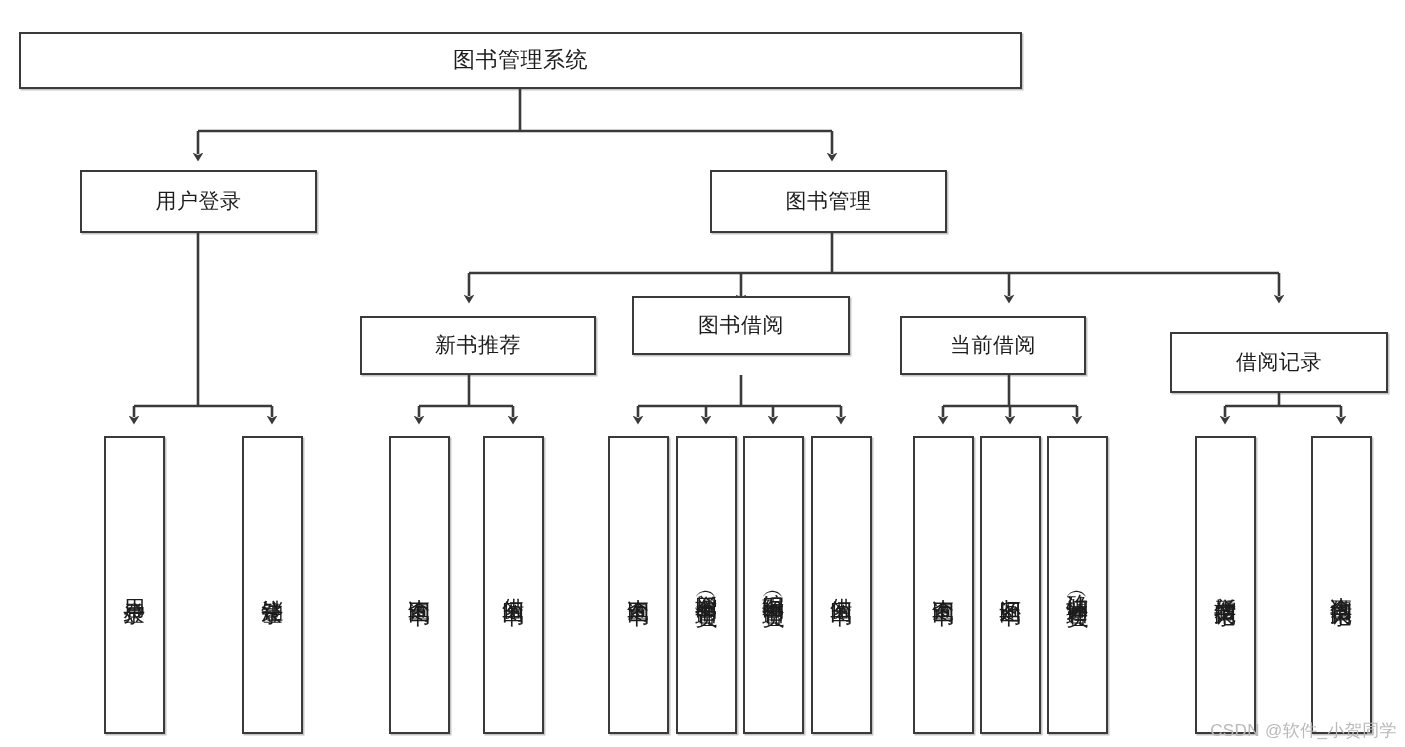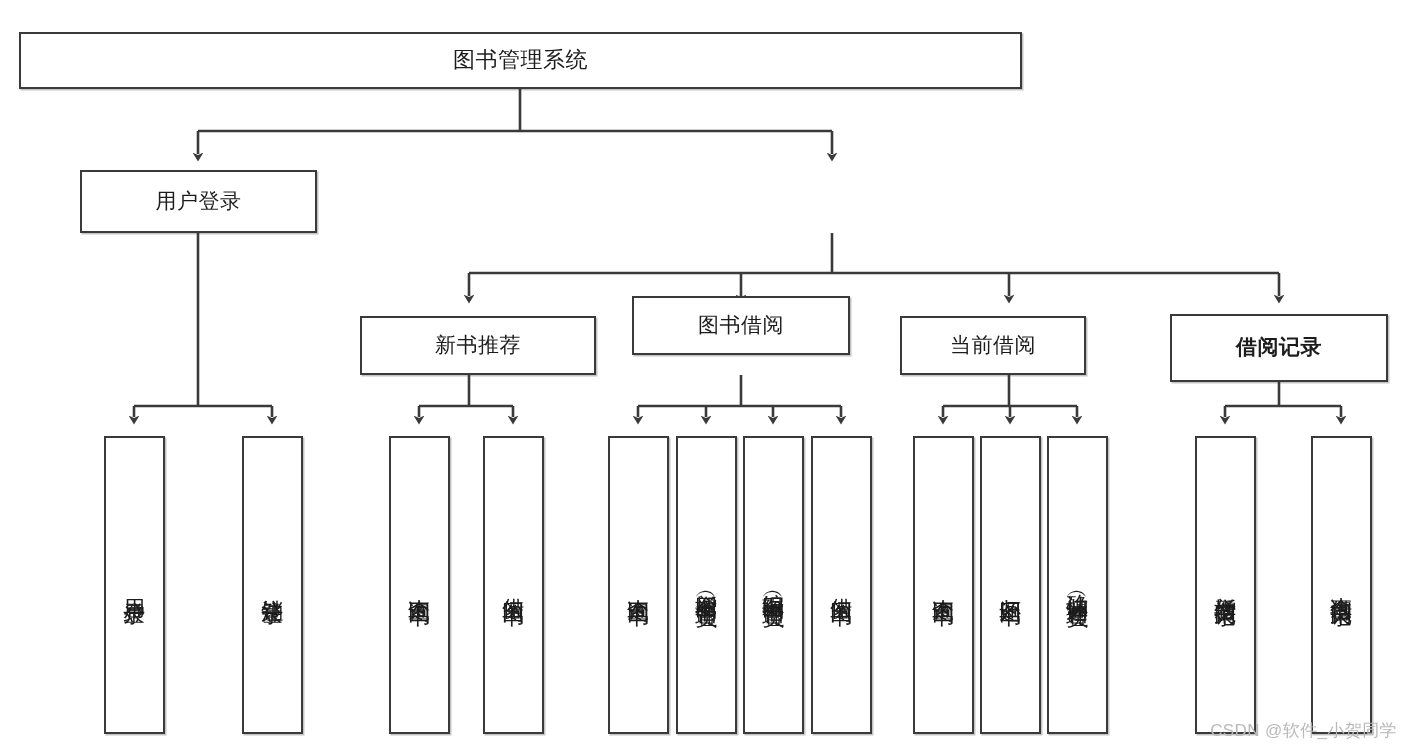--- a/index.html
+++ b/index.html
@@ -131,31 +131,34 @@
     </g>
   </svg>
 
   <div class="node h root" style="left:19px; top:12px; width:1003px; height:57px;margin-top:20px;">
     <span class="label">图书管理系统</span>
   </div>
 
   <div class="node h" style="left:80px; top:170px; width:237px; height:63px;">
     <span class="label">用户登录</span>
   </div>
+  <div class="node h" style="left:710px; top:170px; width:237px; height:63px;">
+    <span class="label">图书管理</span>
+  </div>
 
   <div class="node h" style="left:360px; top:316px; width:236px; height:59px;align-items:center;">
     <span class="label">新书推荐</span>
   </div>
   <div class="node h" style="left:632px; top:296px; width:218px; height:59px;">
     <span class="label">图书借阅</span>
   </div>
   <div class="node h" style="left:900px; top:316px; width:186px; height:59px;">
     <span class="label">当前借阅</span>
   </div>
-  <div class="node h" style="left:1170px; top:314px; width:218px; height:68px;font-weight:bold;">
+  <div class="node h" style="left:1170px; top:332px; width:218px; height:61px;">
     <span class="label">借阅记录</span>
   </div>
 
   <div class="node v" style="left:104px; top:436px; width:61px; height:298px;">
     <span class="label">用户登录</span>
   </div>
   <div class="node v" style="left:242px; top:436px; width:61px; height:298px;">
     <span class="label">注销登录</span>
   </div>
 

